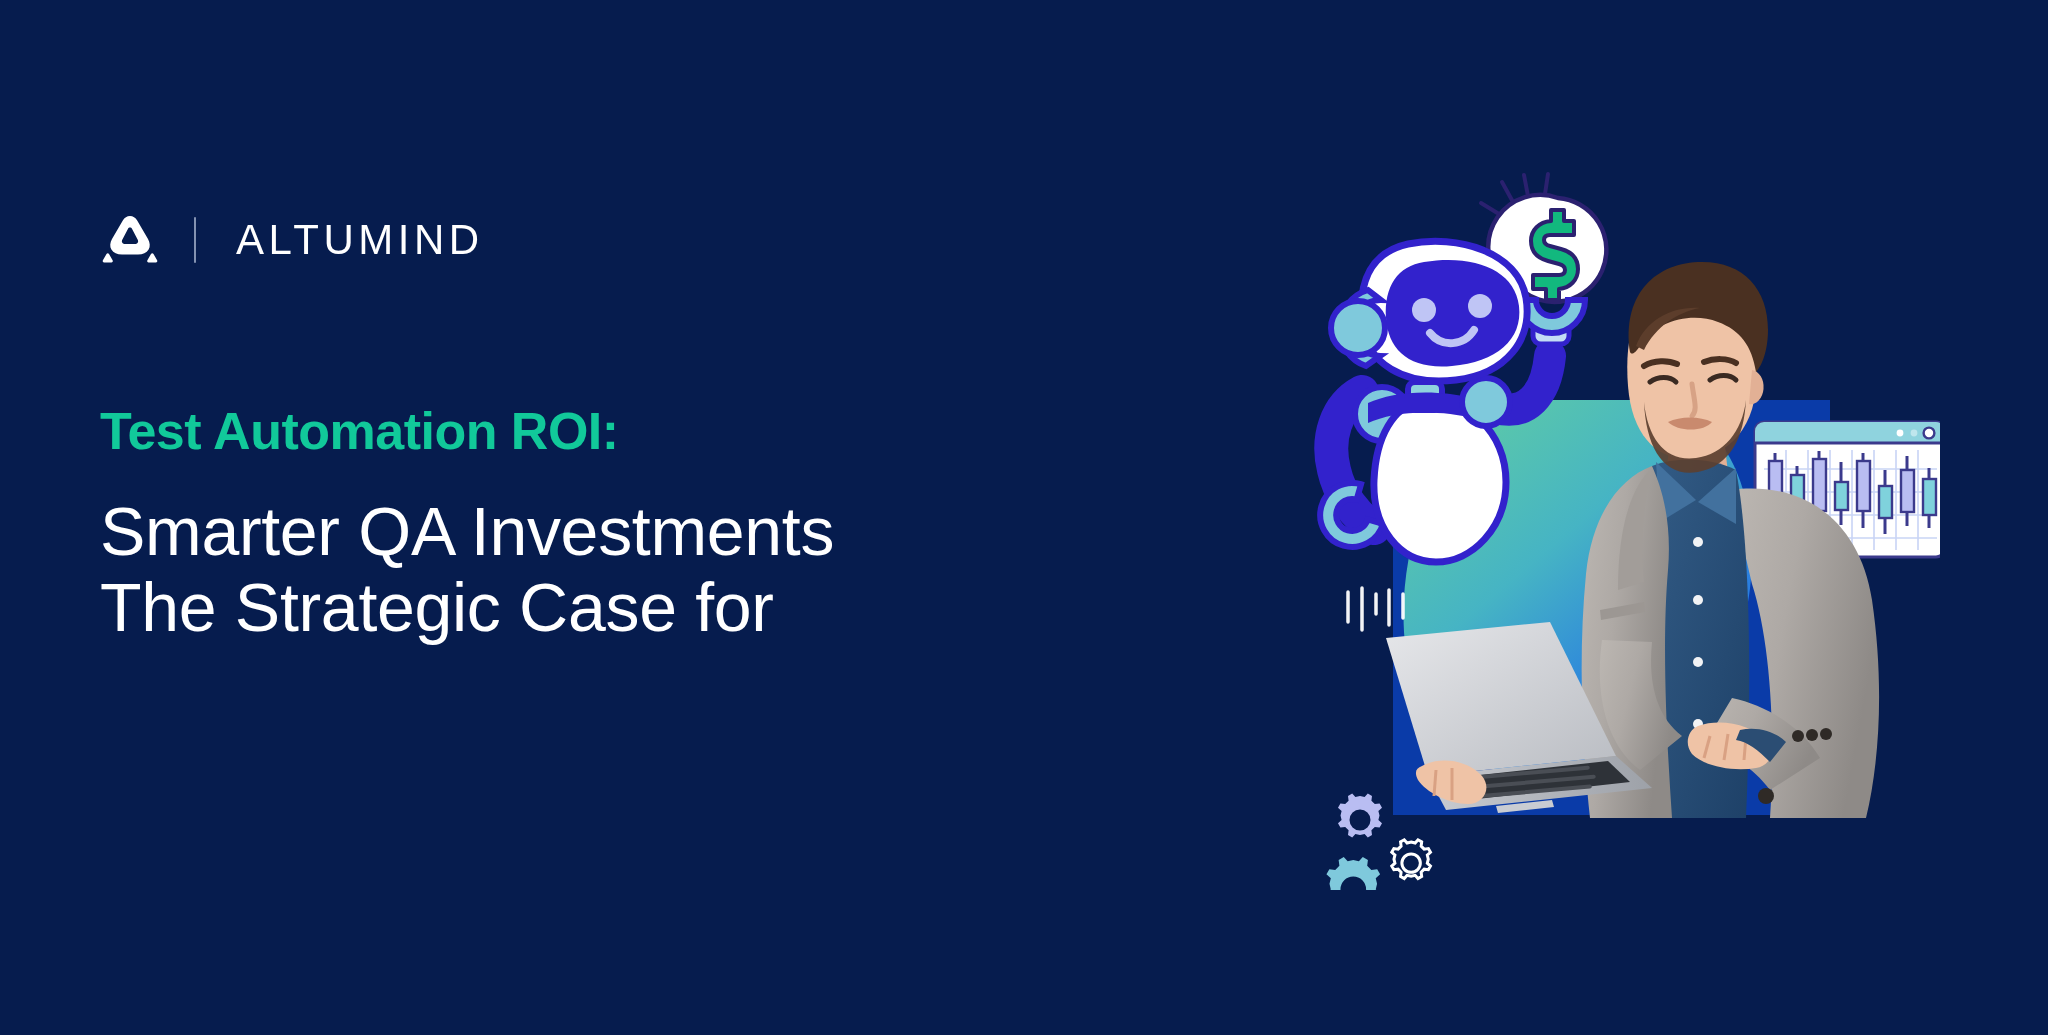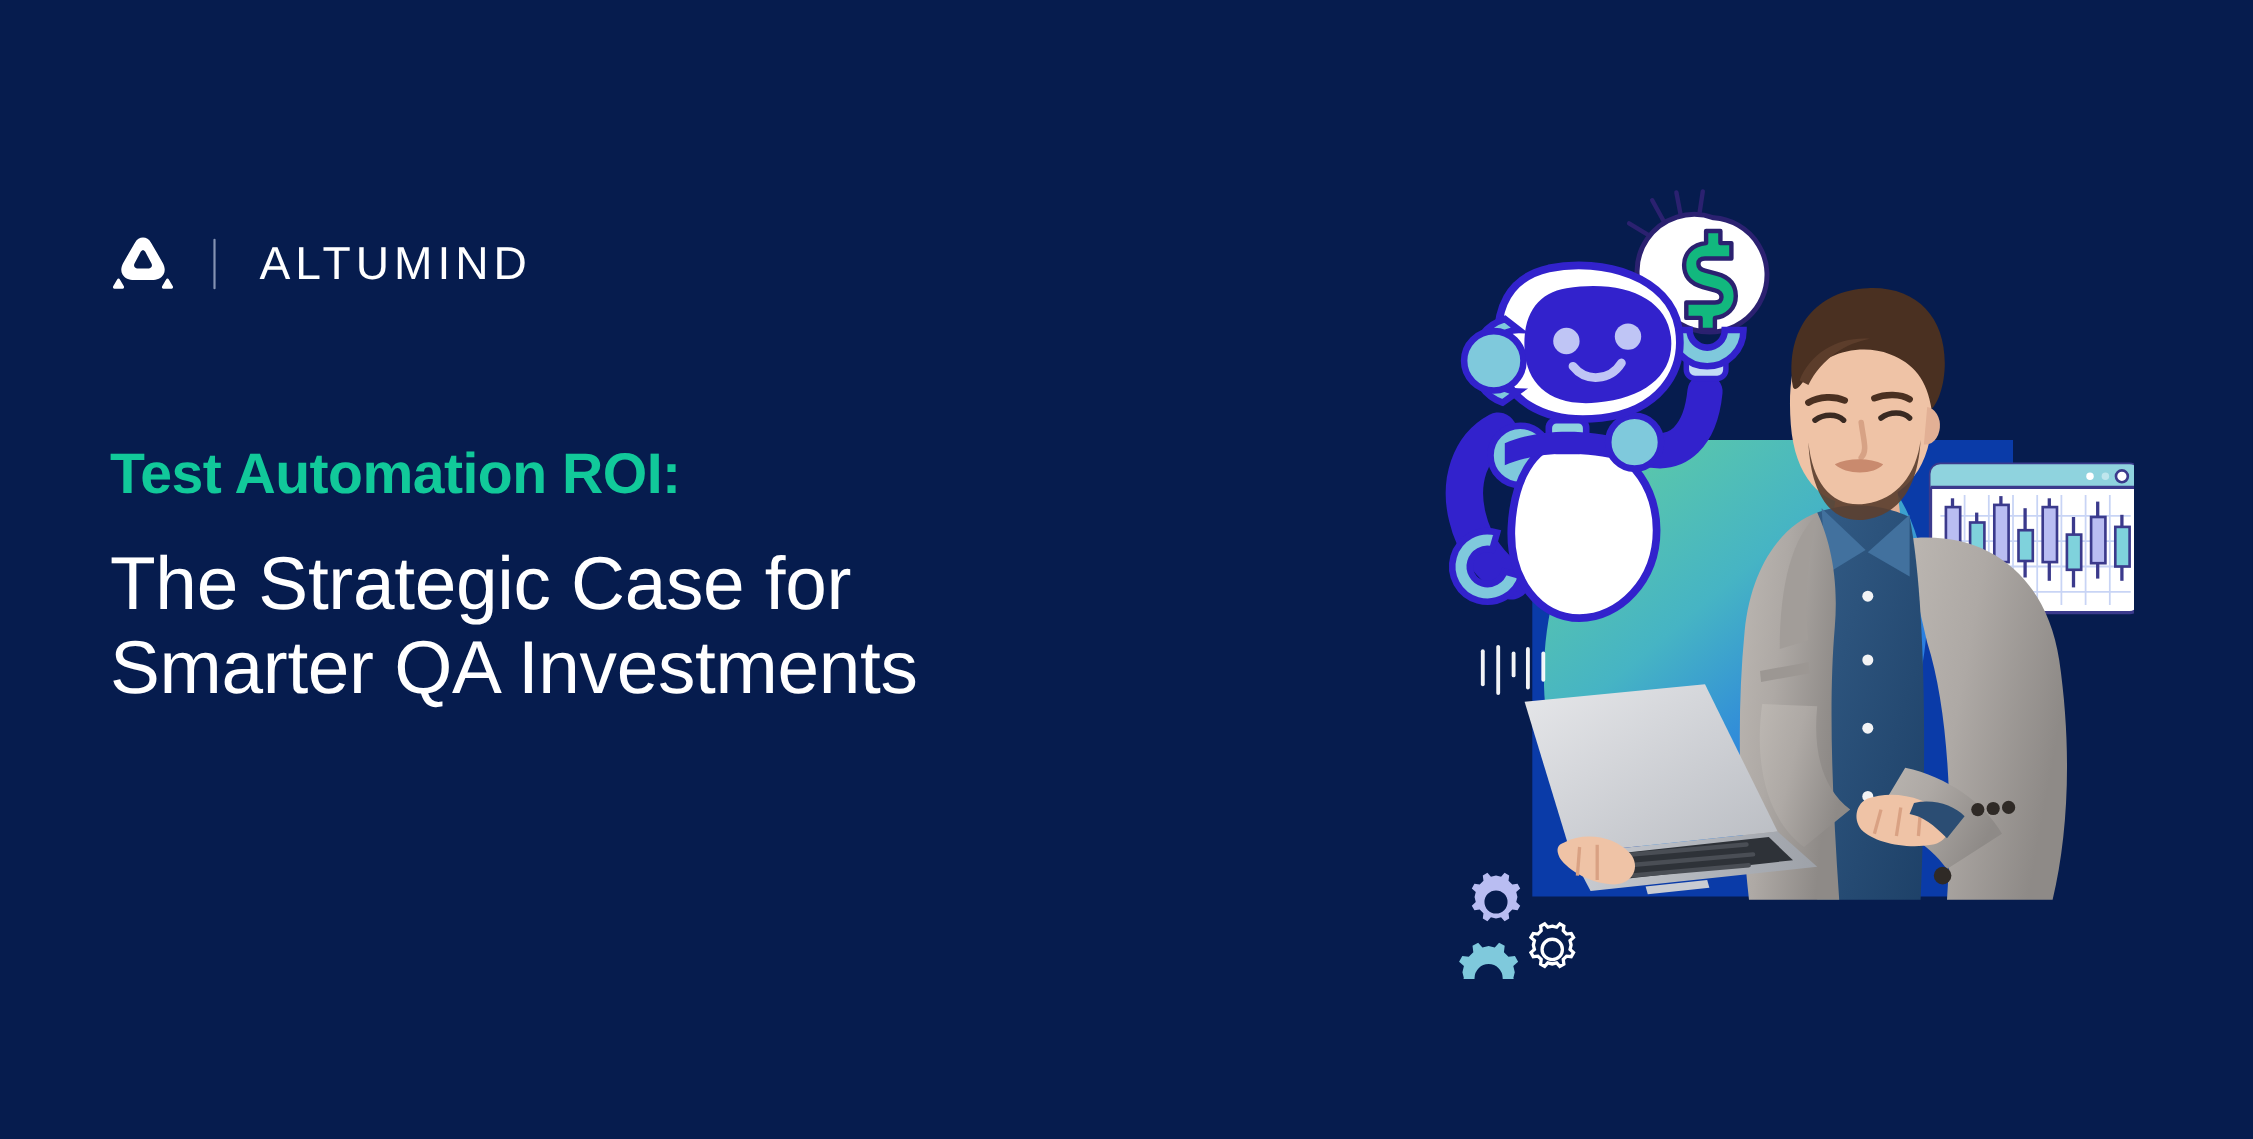--- a/index.html
+++ b/index.html
@@ -104,22 +104,22 @@
         <path d="M53 42 C53.6 41 54.9 41 55.5 42 L59.1 48.2 C59.7 49.2 59.1 50.4 58 50.4 L50.5 50.4 C49.4 50.4 48.8 49.2 49.4 48.2 Z" fill="#ffffff"></path>
       </svg>
     </span>
     <span class="brand-divider"></span>
     <span class="brand-word">ALTUMIND</span>
   </div>
 
   <div class="copy">
     <h1 class="headline-accent">Test Automation ROI:</h1>
     <h2 class="headline-sub">
+      <span class="ln">Smarter QA Investments</span>
       <span class="ln">The Strategic Case for</span>
-      <span class="ln">Smarter QA Investments</span>
     </h2>
   </div>
 
   <div class="art">
     <svg viewBox="0 0 640 720" xmlns="http://www.w3.org/2000/svg">
       <defs>
         <linearGradient id="blobGrad" x1="0.15" y1="0.05" x2="0.85" y2="1">
           <stop offset="0%" stop-color="#5ECBA6"></stop>
           <stop offset="38%" stop-color="#46B4C4"></stop>
           <stop offset="72%" stop-color="#2A7FE0"></stop>

